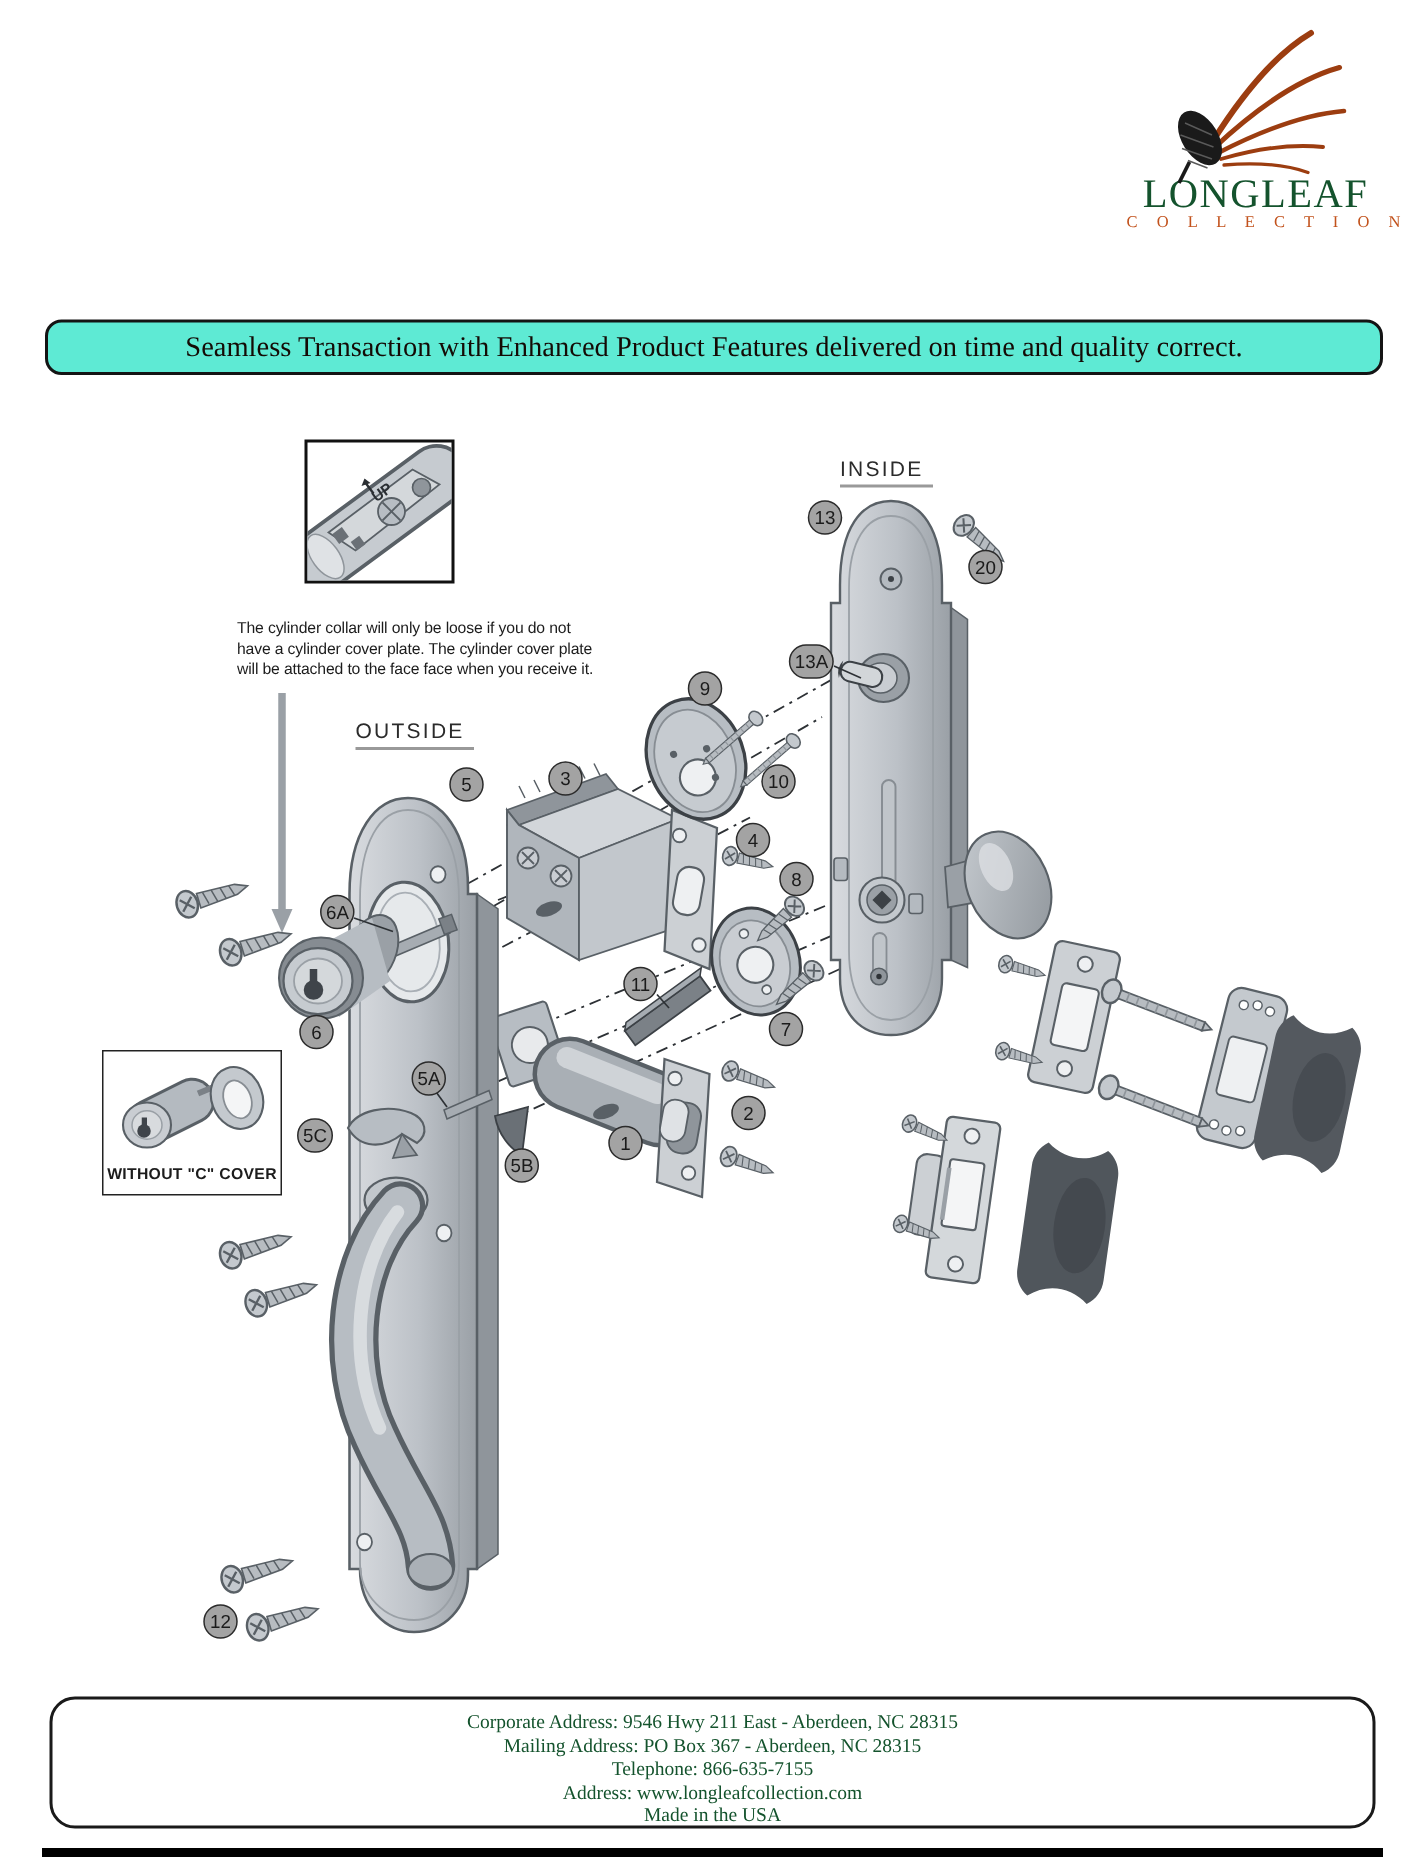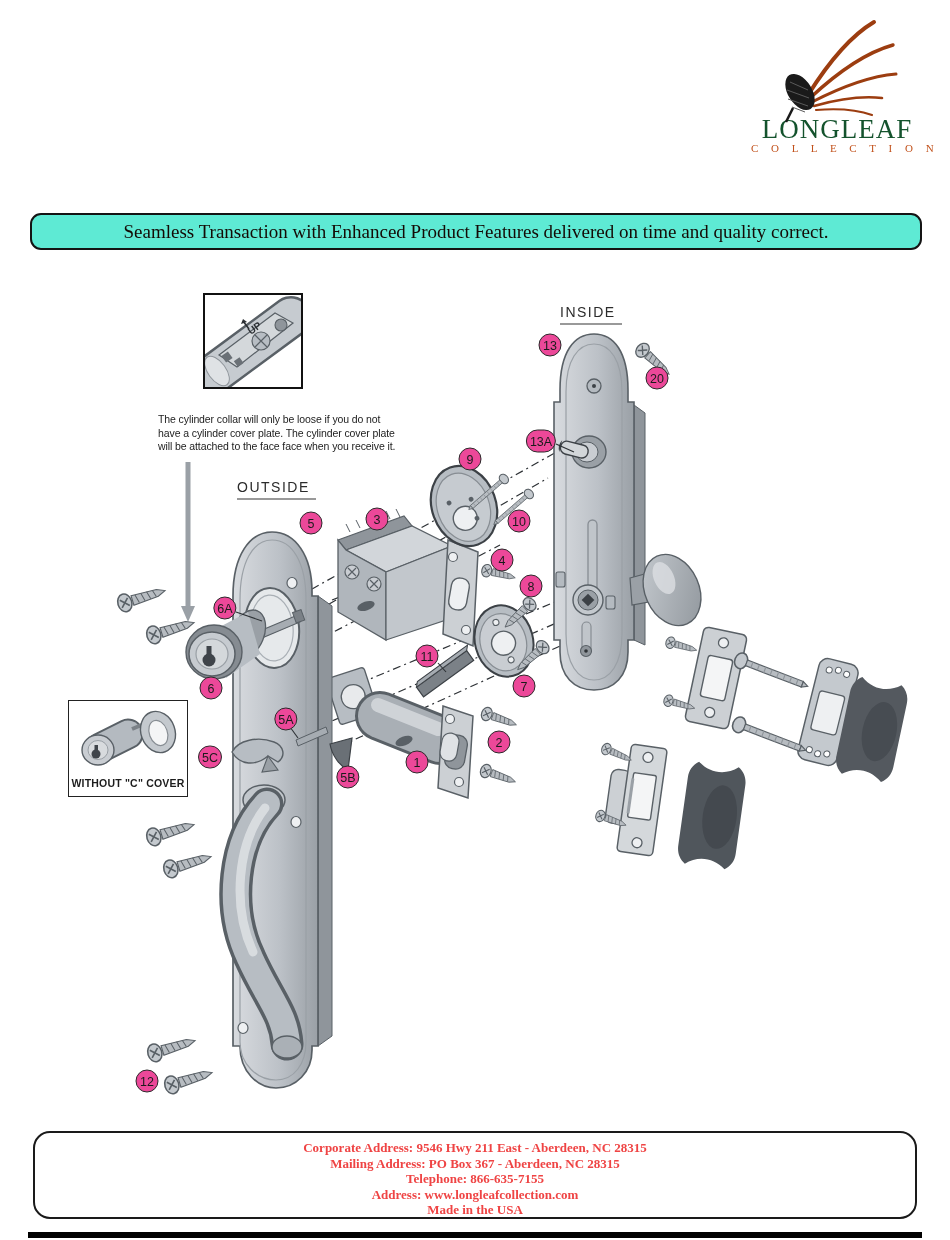--- a/index.html
+++ b/index.html
@@ -26,28 +26,28 @@
   .note{position:absolute;left:158px;top:413px;font-size:10.5px;line-height:13.5px;color:#1c1c1c;
          letter-spacing:-.1px;font-family:"Liberation Sans",sans-serif;}
   .inset-box{position:absolute;left:203px;top:293px;width:100px;height:96px;border:2px solid #111;
          box-sizing:border-box;background:#fff;}
   .wc-box{position:absolute;left:68px;top:700px;width:120px;height:97px;border:1.5px solid #222;
          box-sizing:border-box;background:#fff;}
   .wc-label{position:absolute;left:68px;top:777px;width:120px;text-align:center;font-size:10.5px;
          font-weight:bold;letter-spacing:.2px;font-family:"Liberation Sans",sans-serif;color:#1c1c1c;}
   
   .callout{position:absolute;transform:translate(-50%,-50%);min-width:23px;height:23px;
-         border:1.4px solid #2b2b2b;border-radius:50%;background:#ec4899;display:flex;align-items:center;
+         border:1.4px solid #2b2b2b;border-radius:50%;background:#a3a3a3;display:flex;align-items:center;
          justify-content:center;font:12.5px "Liberation Sans",sans-serif;color:#1b1b1b;
          box-sizing:border-box;padding:0 3px;z-index:5;}
   .callout.wide{border-radius:12px;}
   
   .footer-box{position:absolute;left:33px;top:1131px;width:884px;height:88px;border:2px solid #1a1a1a;
          border-radius:17px;box-sizing:border-box;text-align:center;padding-top:7px;}
-  .footer-line{font-size:13px;line-height:15.6px;color:#ef4444;font-weight:bold;}
+  .footer-line{font-size:13px;line-height:15.6px;color:#14532d;}
   .bottom-rule{position:absolute;left:28px;top:1232px;width:894px;height:6px;background:#000;}
   svg{position:absolute;left:0;top:0;}
 </style>
 </head>
 <body>
 
 <div id="page">
 
   <svg width="950" height="1240" viewBox="0 0 950 1240" style="z-index:1">
     <g stroke="#9c3d10" fill="none" stroke-linecap="round">

